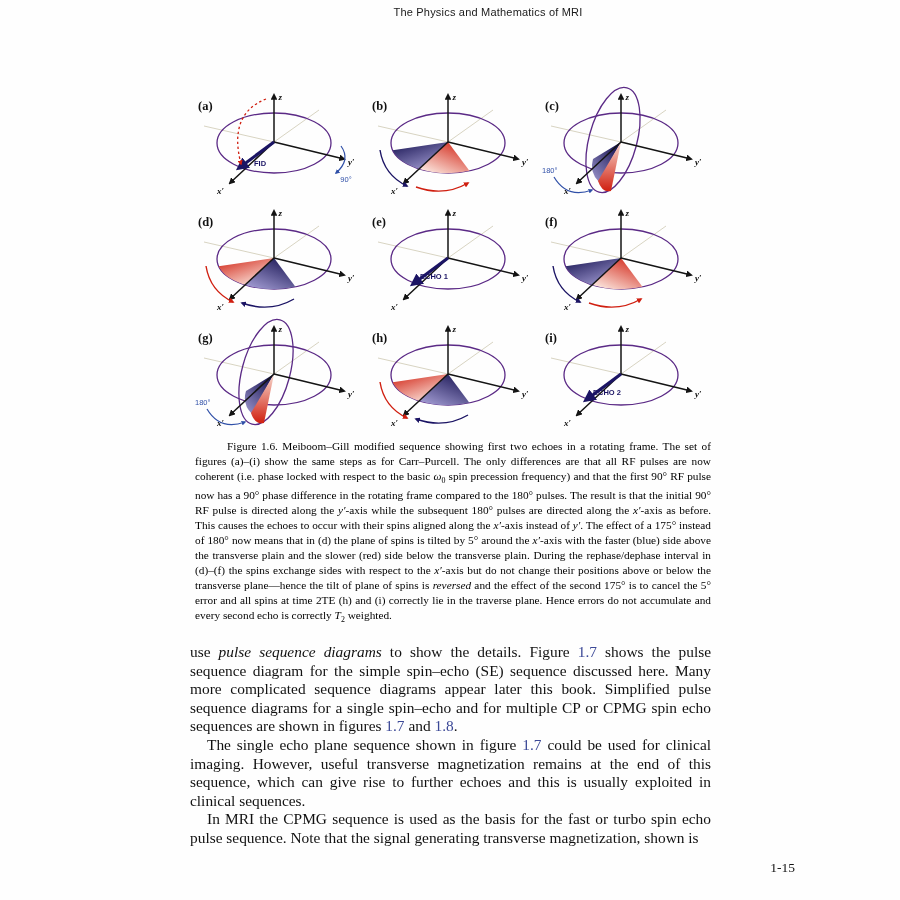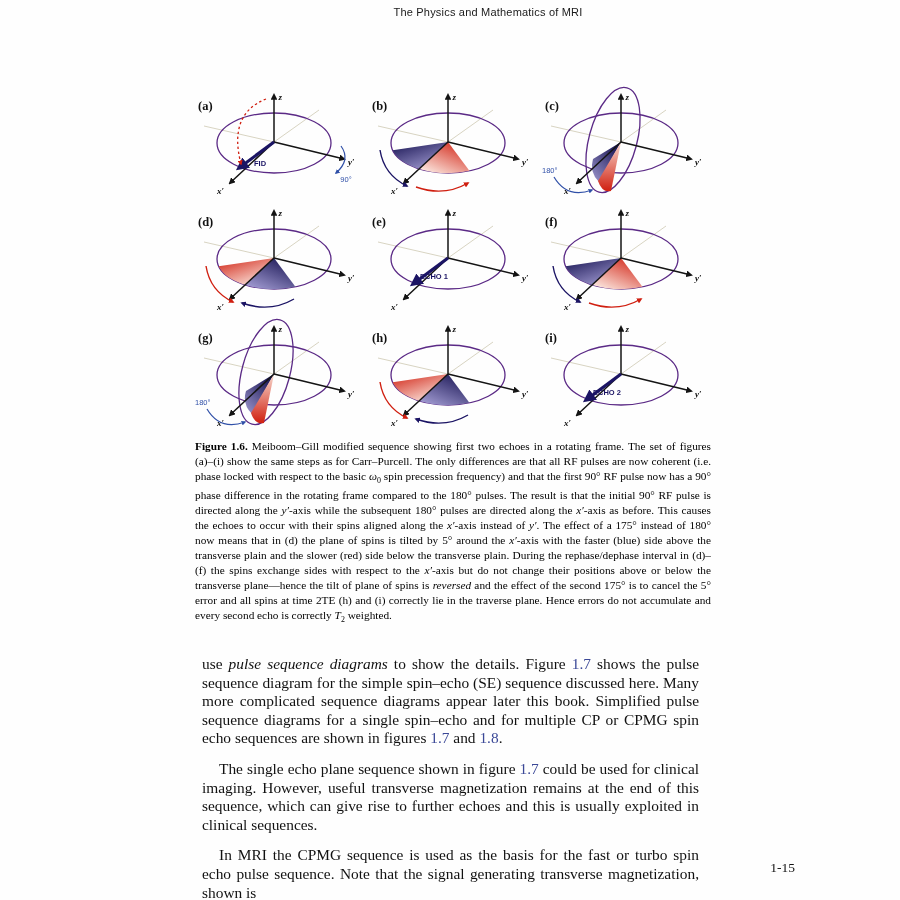--- a/index.html
+++ b/index.html
@@ -8,25 +8,25 @@
   .running-head{position:absolute;top:6px;left:0;width:900px;text-align:center;
         font-family:"Liberation Sans",sans-serif;font-size:11px;letter-spacing:.2px;color:#1a1a1a;padding-left:38px;}
   .figure-grid{position:absolute;left:190px;top:86px;width:521px;height:348px;
         display:grid;grid-template-columns:repeat(3,173.6px);grid-template-rows:repeat(3,116px);}
   .figure-grid svg{display:block;overflow:visible;}
   .caption{position:absolute;left:195px;top:439px;width:516px;font-size:11.3px;line-height:15px;
         text-align:justify;color:#000;}
   .caption sub,.body-text sub{font-size:70%;}
   .body-text{position:absolute;left:190px;top:643px;width:521px;font-size:15.4px;line-height:18.6px;
         text-align:justify;}
-  .body-text p{margin:12px;}
+  .body-text p{margin:0;}
   .body-text p.indent{text-indent:17px;}
   .xref{cursor:pointer;}
   .footer{position:absolute;top:860px;left:0;width:795px;text-align:right;font-size:13.5px;}
-  .b{font-weight:bold;}
+  .b{font-weight:normal;margin-left:32px;}
   .i{font-style:italic;}
 </style>
 </head>
 <body>
 
 <div class="page">
   <div class="running-head">The Physics and Mathematics of MRI</div>
   <div class="figure-grid" id="figure-grid">
       <svg viewBox="0 0 173 116" width="173" height="116">
         <defs>

